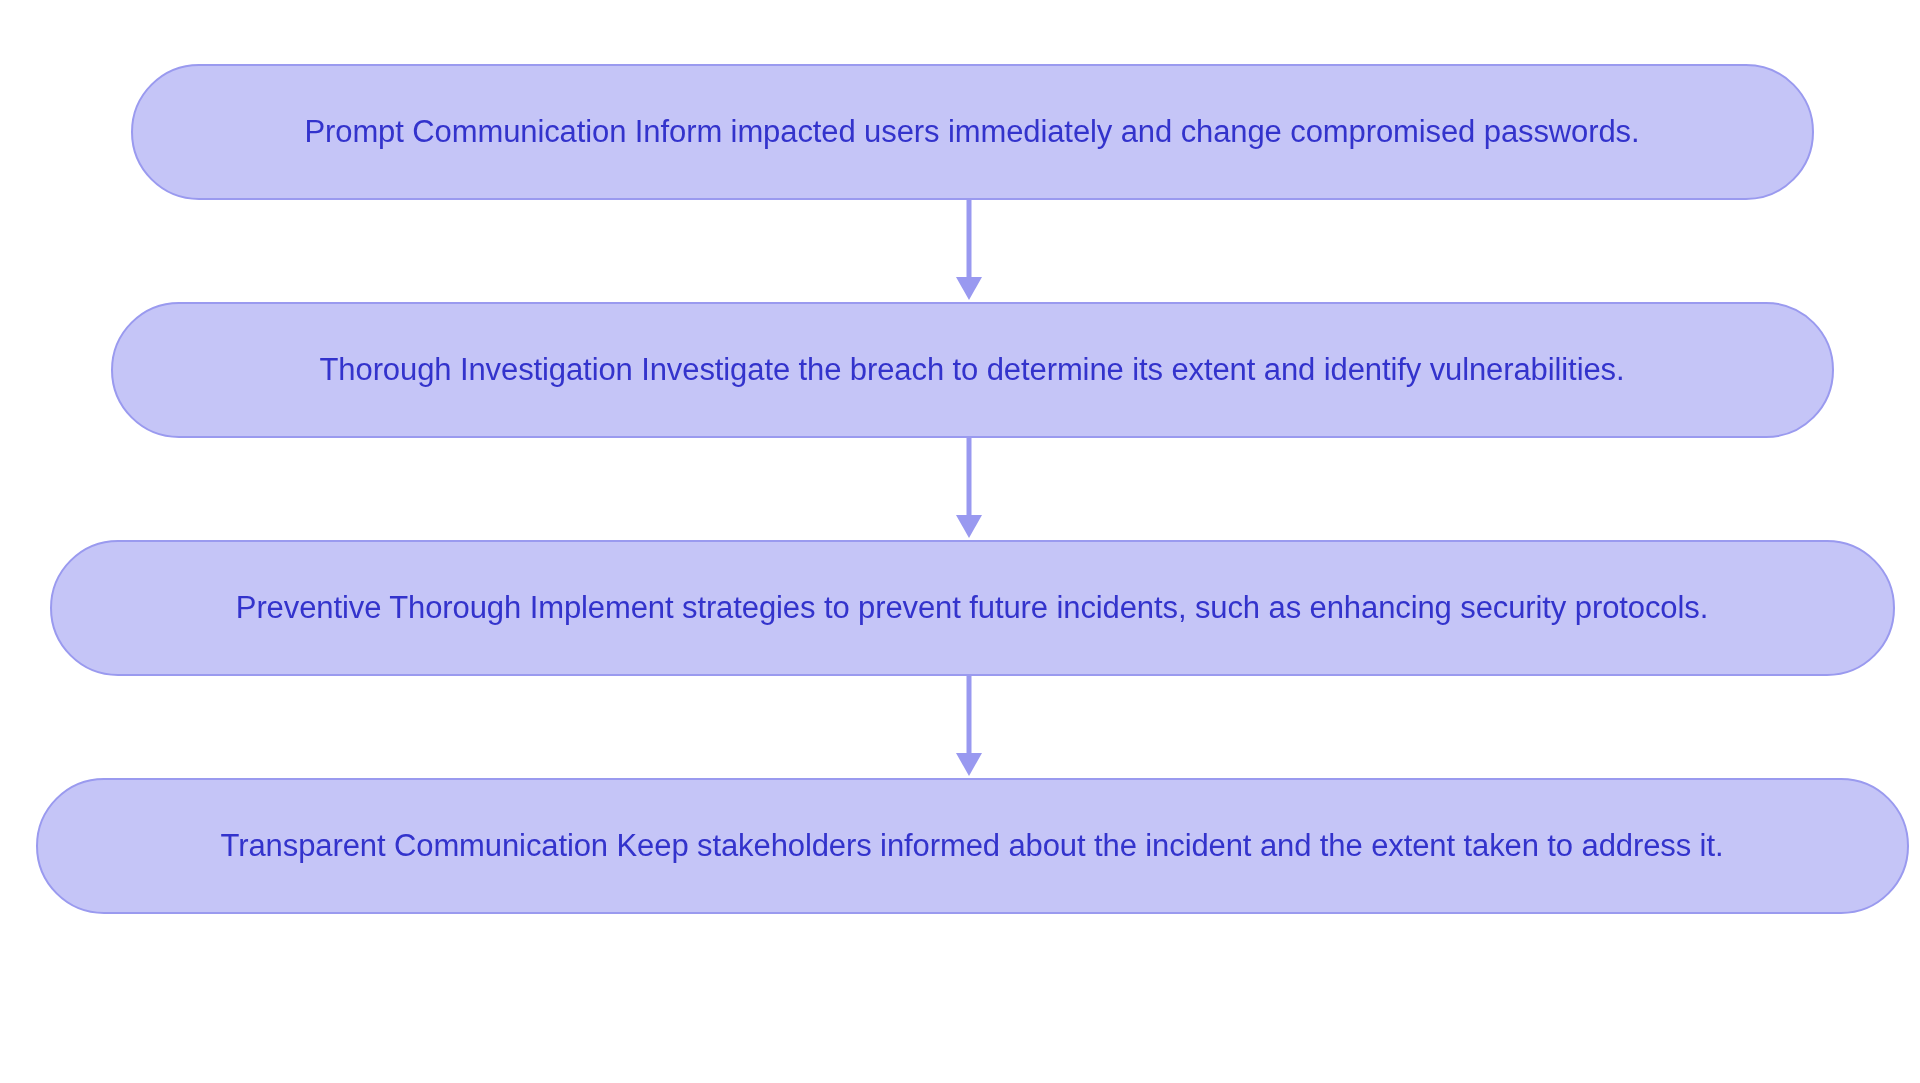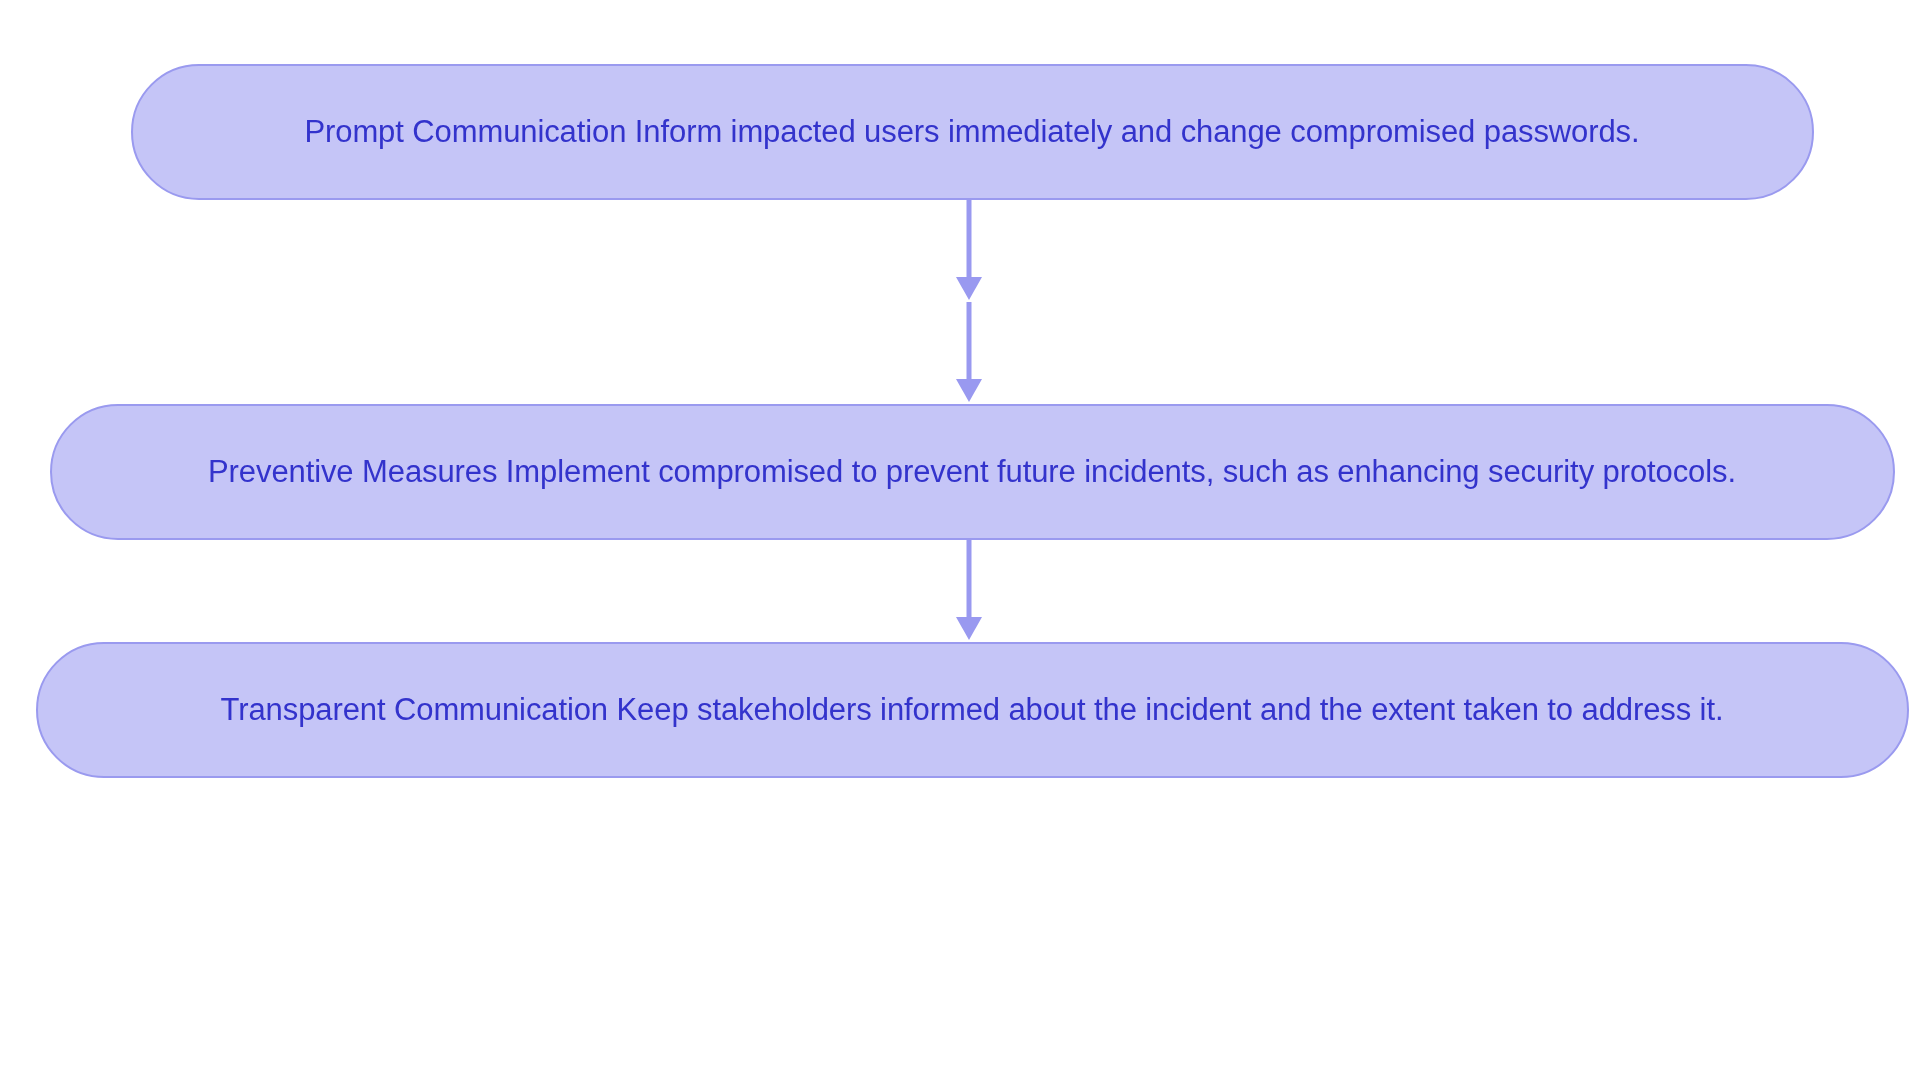--- a/index.html
+++ b/index.html
@@ -93,30 +93,33 @@
       <span class="node-label">Prompt Communication Inform impacted users immediately and change compromised passwords.</span>
     </div>
 
     <div class="connector gap-0">
       <svg width="60" height="102" viewBox="0 0 60 102" aria-hidden="true">
         <line x1="30" y1="0" x2="30" y2="80" stroke="#9999f0" stroke-width="5"></line>
         <polygon points="17,77 43,77 30,100" fill="#9999f0"></polygon>
       </svg>
     </div>
 
+    <div class="node node-1">
+      <span class="node-label">Thorough Investigation Investigate the breach to determine its extent and identify vulnerabilities.</span>
+    </div>
 
     <div class="connector gap-1">
       <svg width="60" height="102" viewBox="0 0 60 102" aria-hidden="true">
         <line x1="30" y1="0" x2="30" y2="80" stroke="#9999f0" stroke-width="5"></line>
         <polygon points="17,77 43,77 30,100" fill="#9999f0"></polygon>
       </svg>
     </div>
 
     <div class="node node-2">
-      <span class="node-label">Preventive Measures Implement compromised to prevent future incidents, such as enhancing security protocols.</span>
+      <span class="node-label">Preventive Thorough Implement strategies to prevent future incidents, such as enhancing security protocols.</span>
     </div>
 
     <div class="connector gap-2">
       <svg width="60" height="102" viewBox="0 0 60 102" aria-hidden="true">
         <line x1="30" y1="0" x2="30" y2="80" stroke="#9999f0" stroke-width="5"></line>
         <polygon points="17,77 43,77 30,100" fill="#9999f0"></polygon>
       </svg>
     </div>
 
     <div class="node node-3">

